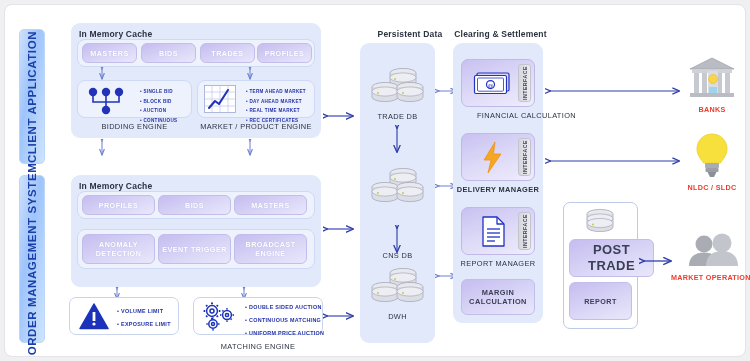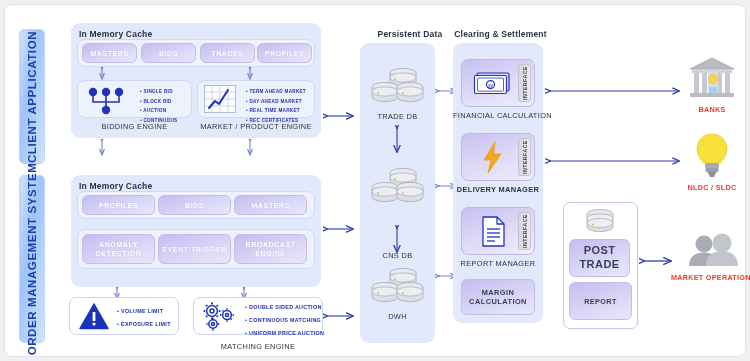--- a/index.html
+++ b/index.html
@@ -380,21 +380,21 @@
       <rect x="5" y="2" width="32" height="18" rx="1.5" fill="none" stroke="#2233c4" stroke-width="1.2"></rect>
       <rect x="2.5" y="4.5" width="32" height="18" rx="1.5" fill="#ffffff" stroke="#2233c4" stroke-width="1.2"></rect>
       <rect x="5.5" y="7" width="26" height="13.2" rx="1" fill="none" stroke="#2233c4" stroke-width="0.8"></rect>
       <circle cx="18.5" cy="13.6" r="4" fill="none" stroke="#2233c4" stroke-width="1.2"></circle>
       <text x="18.5" y="16.5" font-size="6" fill="#2233c4" text-anchor="middle" font-family="Liberation Sans, sans-serif">@</text>
     </svg>
     <div class="iface">
       <span>INTERFACE</span>
     </div>
   </div>
-  <div class="caption" style="left:448px; top:106px; width:90px;">FINANCIAL  CALCULATION</div>
+  <div class="caption" style="left:472px; top:106px; width:90px;">FINANCIAL  CALCULATION</div>
 
   <div class="cbox" style="left:456px; top:128px; width:74px; height:48px;">
     <svg style="position:absolute;left:20px;top:8px;" width="22" height="32">
       <path d="M13,0 L2,18 L9,18 L6,31 L19,12 L11.5,12 Z" fill="#f5a623" stroke="#f0931a" stroke-width="0.8" stroke-linejoin="round"></path>
     </svg>
     <div class="iface">
       <span>INTERFACE</span>
     </div>
   </div>
   <div class="caption" style="left:448px; top:180px; width:90px;font-weight:bold;">DELIVERY MANAGER</div>
@@ -420,21 +420,21 @@
 
   <div class="wbox-clear" style="left:558px; top:197px; width:75px; height:127px;"></div>
   <svg style="position:absolute;left:578px;top:203px;" width="35" height="30">
     <ellipse cx="17" cy="6" rx="13" ry="4.6" fill="#e8e9ee" stroke="#a8aab8" stroke-width="0.8"></ellipse>
     <path d="M4,6 v13 a13,4.6 0 0 0 26,0 v-13" fill="#dcdee6" stroke="#a8aab8" stroke-width="0.8"></path>
     <ellipse cx="17" cy="10.5" rx="13" ry="4.6" fill="#eceef3" stroke="#a8aab8" stroke-width="0.7"></ellipse>
     <circle cx="10" cy="12" r="1" fill="#c8cc3a"></circle>
     <ellipse cx="17" cy="15" rx="13" ry="4.6" fill="#eceef3" stroke="#a8aab8" stroke-width="0.7"></ellipse>
     <circle cx="10" cy="16.5" r="1" fill="#c8cc3a"></circle>
   </svg>
-  <div class="chip plain" style="left:564px; top:234px; width:61px; height:38px; font-size:11px;">
+  <div class="chip plain" style="left:564px; top:234px; width:85px; height:38px; font-size:13px;">
     <span>POST TRADE</span>
   </div>
   <div class="chip plain" style="left:564px; top:277px; width:63px; height:38px; font-size:7.2px;">
     <span>REPORT</span>
   </div>
 
   <svg class="arrow" style="left:540px; top:80px;" width="140" height="12">
     <line x1="5" y1="6" x2="134" y2="6" stroke="#2f3ea8" stroke-width="1.1" marker-end="url(#ah)" marker-start="url(#ah)"></line>
   </svg>
   <svg class="arrow" style="left:540px; top:150px;" width="140" height="12">

